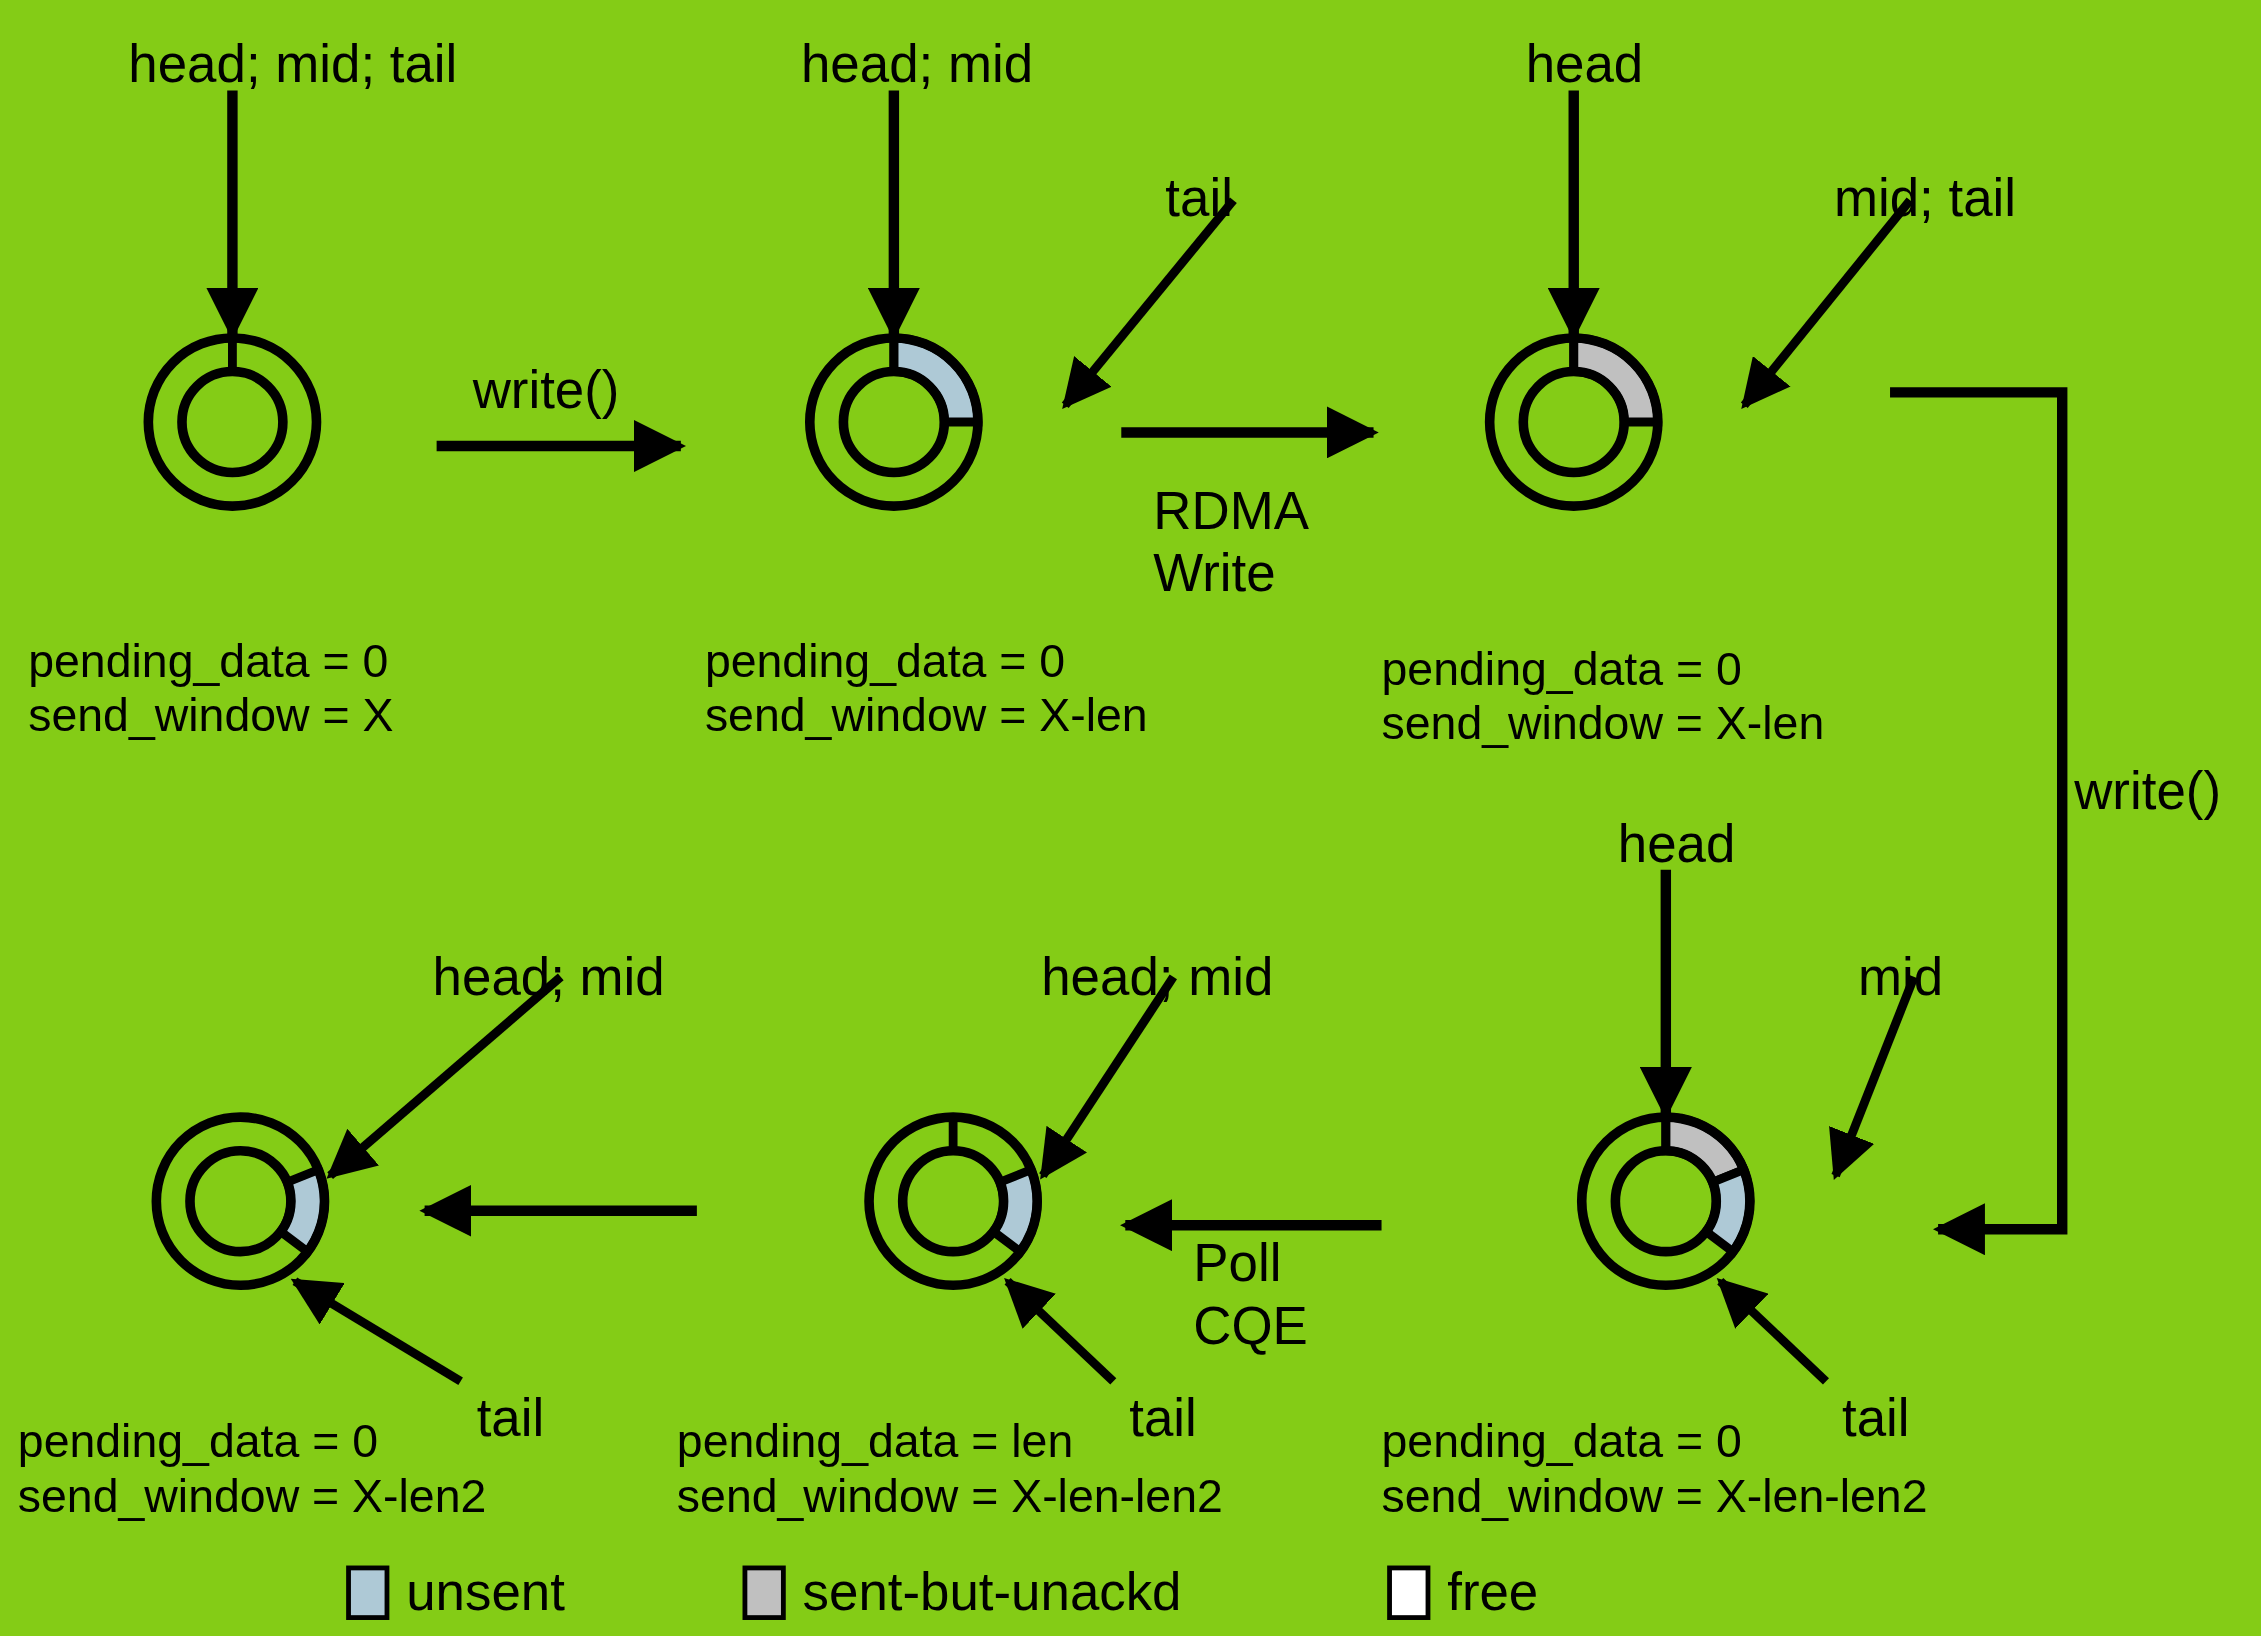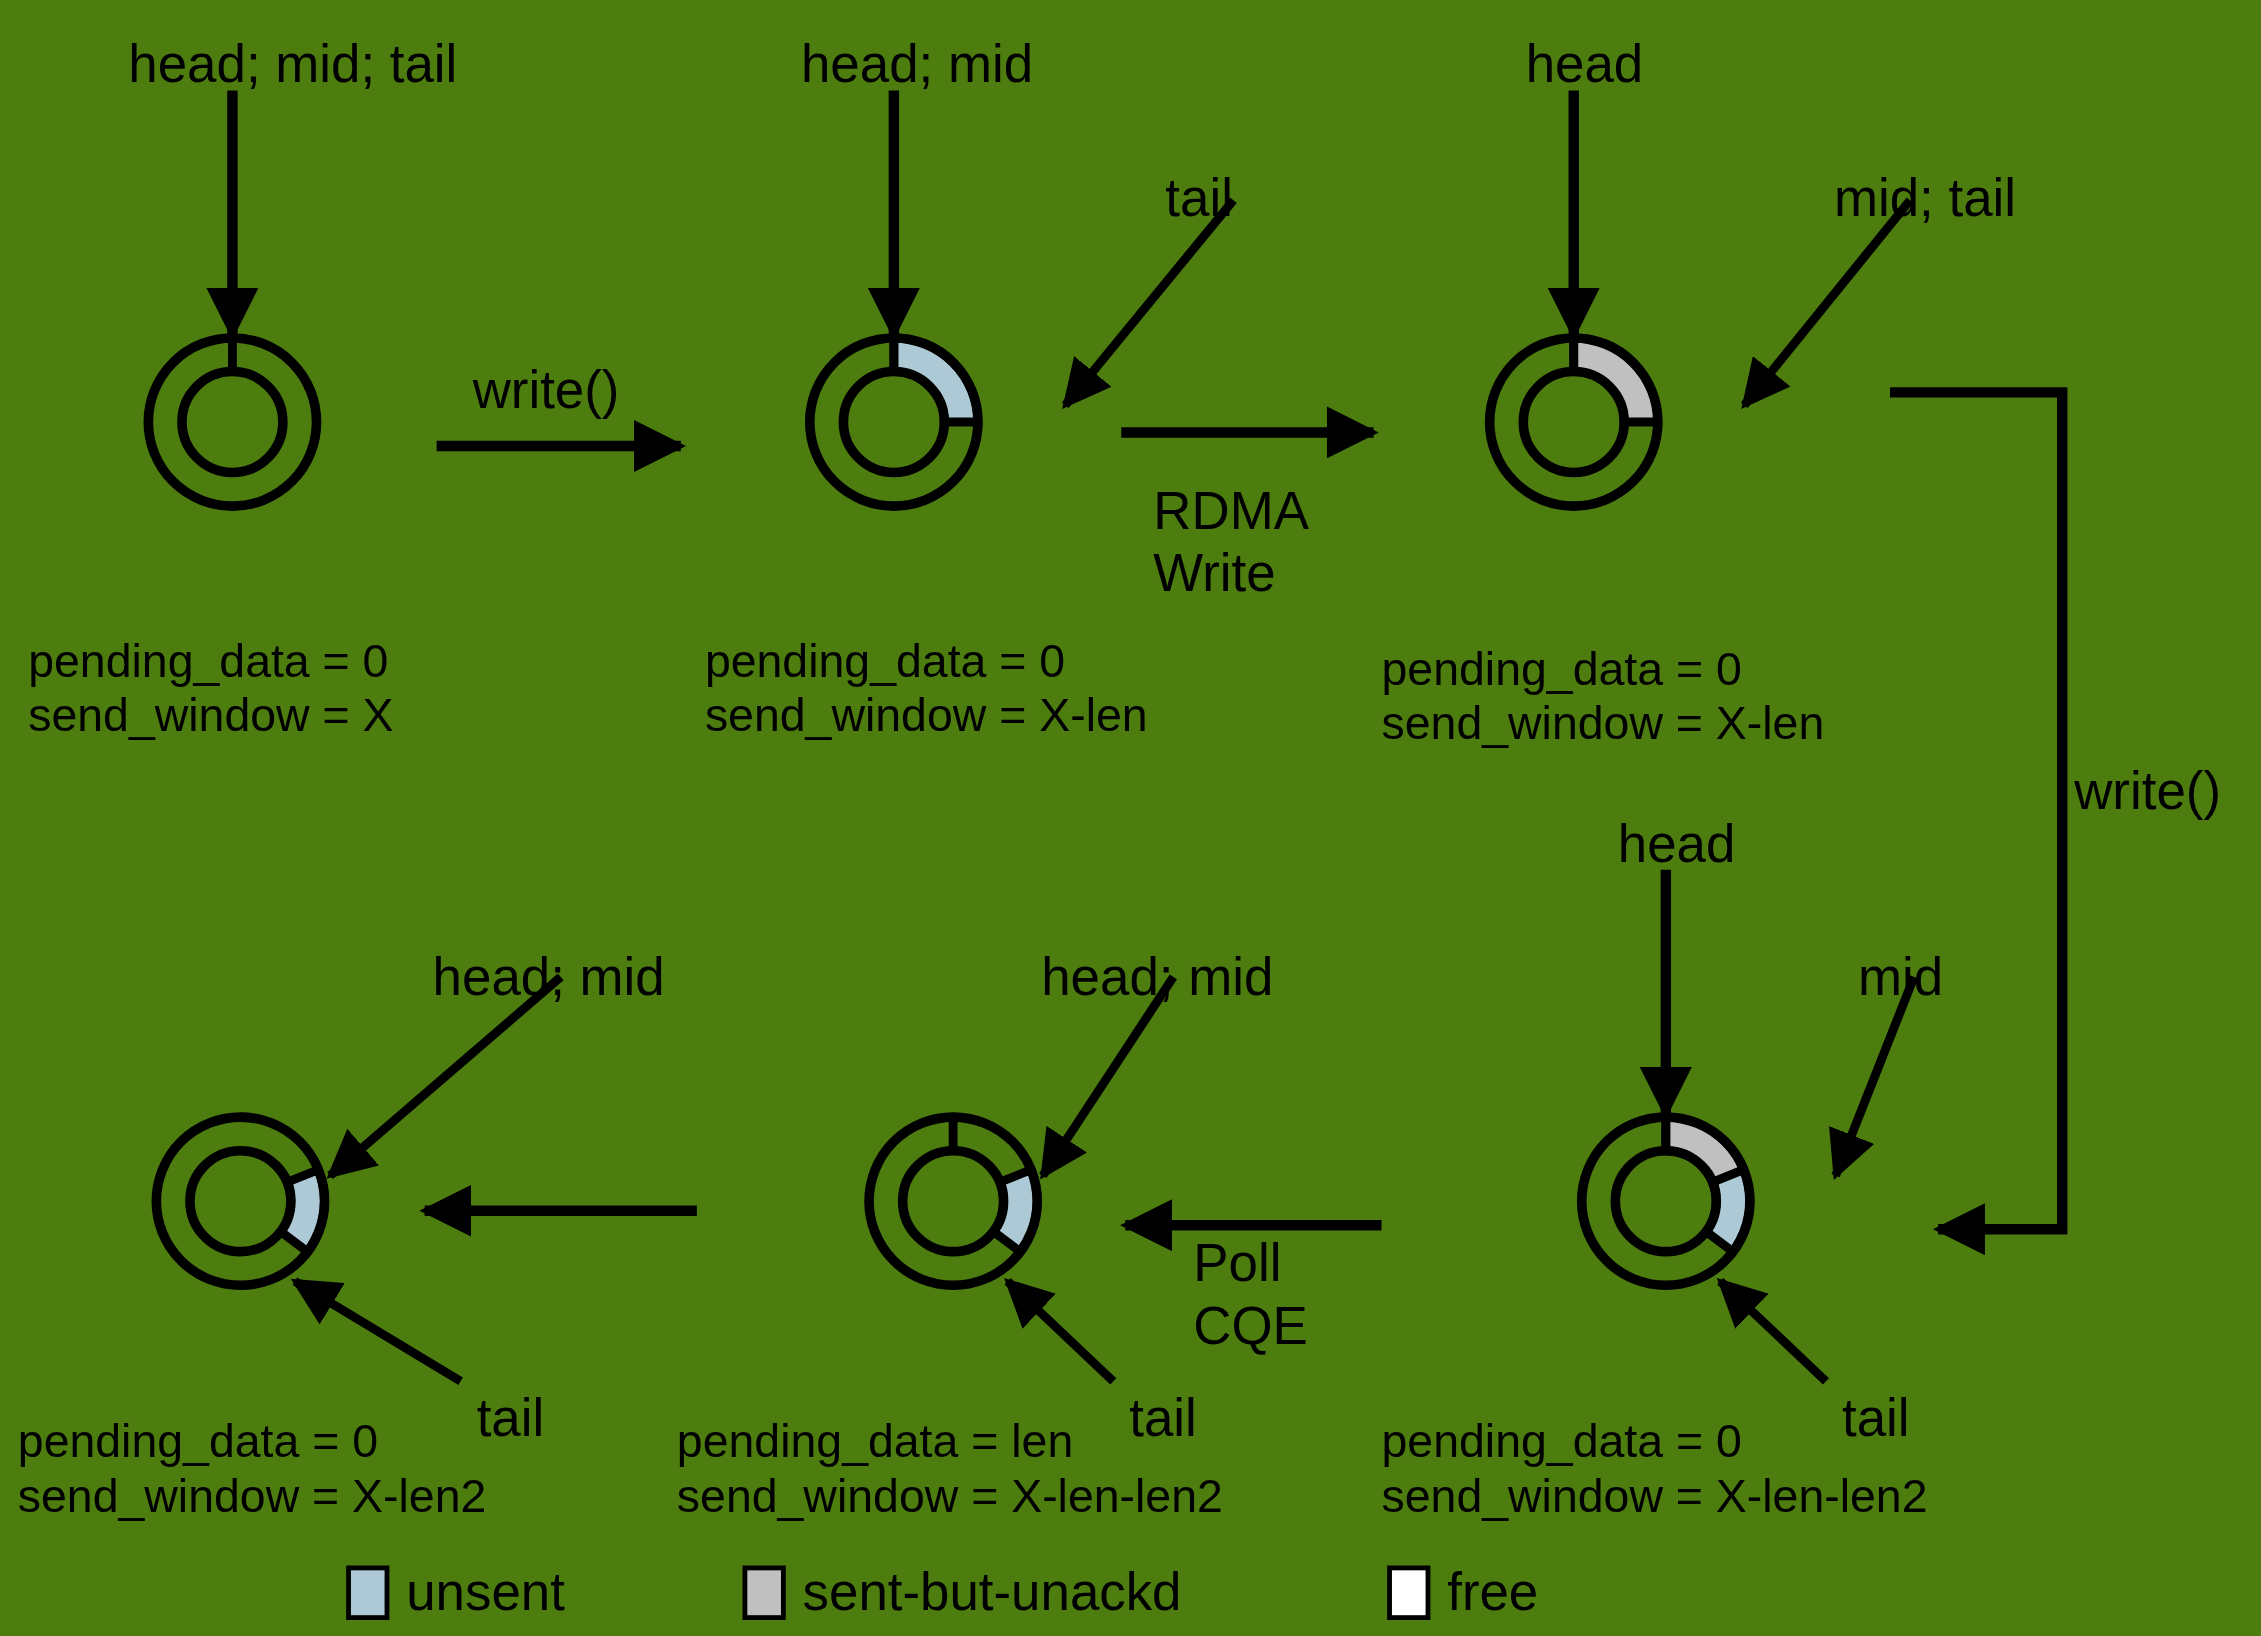--- a/index.html
+++ b/index.html
@@ -7,21 +7,21 @@
     padding: 0;
     background: #ffffff;
   }
   body {
     font-family: "Liberation Sans", sans-serif;
   }
   #stage {
     position: relative;
     width: 2261px;
     height: 1636px;
-    background: #4d7c0f;
+    background: #84cc16;
     overflow: hidden;
   }
   svg#canvas {
     position: absolute;
     left: 0;
     top: 0;
     width: 2261px;
     height: 1636px;
   }
   text {

